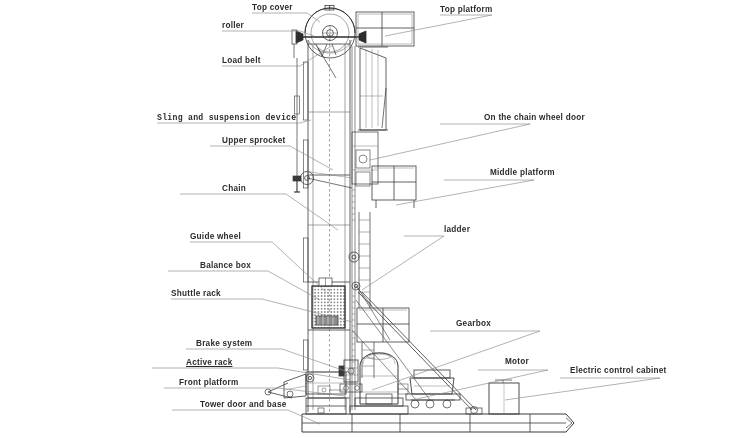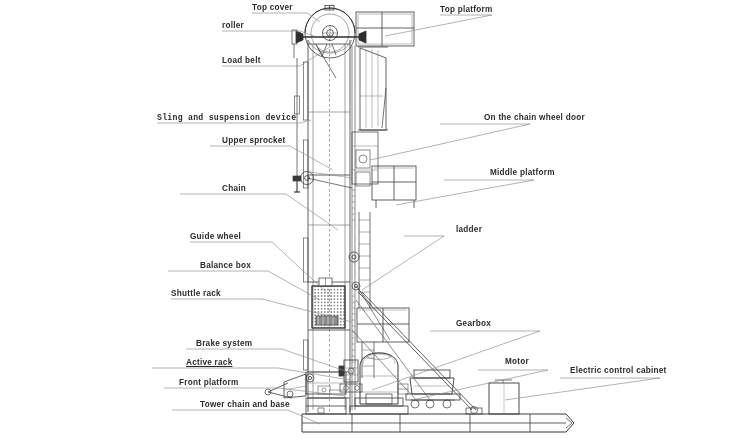--- a/index.html
+++ b/index.html
@@ -339,25 +339,25 @@
       <div class="lbl" style="left: 222px; top: 56px;">Load belt</div>
       <div class="lbl" style="left: 157px; top: 113px; font-family: Liberation Mono, monospace;">Sling and suspension device</div>
       <div class="lbl" style="left: 222px; top: 136px;">Upper sprocket</div>
       <div class="lbl" style="left: 180px; top: 184px; padding-left: 42px;">Chain</div>
       <div class="lbl" style="left: 190px; top: 232px;">Guide wheel</div>
       <div class="lbl" style="left: 164px; top: 261px; margin-left: 36px;">Balance box</div>
       <div class="lbl" style="left: 171px; top: 289px;">Shuttle rack</div>
       <div class="lbl" style="left: 196px; top: 339px;">Brake system</div>
       <div class="lbl" style="left: 186px; top: 358px; text-decoration: underline;">Active rack</div>
       <div class="lbl" style="left: 179px; top: 378px;">Front platform</div>
-      <div class="lbl" style="left: 200px; top: 400px;">Tower chain and base</div>
+      <div class="lbl" style="left: 200px; top: 400px;">Tower door and base</div>
     </div>
   <div id="labels-right-layer">
       <div class="lbl" style="left: 440px; top: 5px;">Top platform</div>
       <div class="lbl" style="left: 472px; top: 113px; margin-left: 12px;">On the chain wheel door</div>
       <div class="lbl" style="left: 490px; top: 168px;">Middle platform</div>
-      <div class="lbl" style="left: 456px; top: 225px;">ladder</div>
+      <div class="lbl" style="left: 444px; top: 225px;">ladder</div>
       <div class="lbl" style="left: 456px; top: 319px;">Gearbox</div>
       <div class="lbl" style="left: 505px; top: 357px;">Motor</div>
       <div class="lbl" style="left: 570px; top: 366px;">Electric control cabinet</div>
     </div>
 
 </div>
 
 </body></html>

